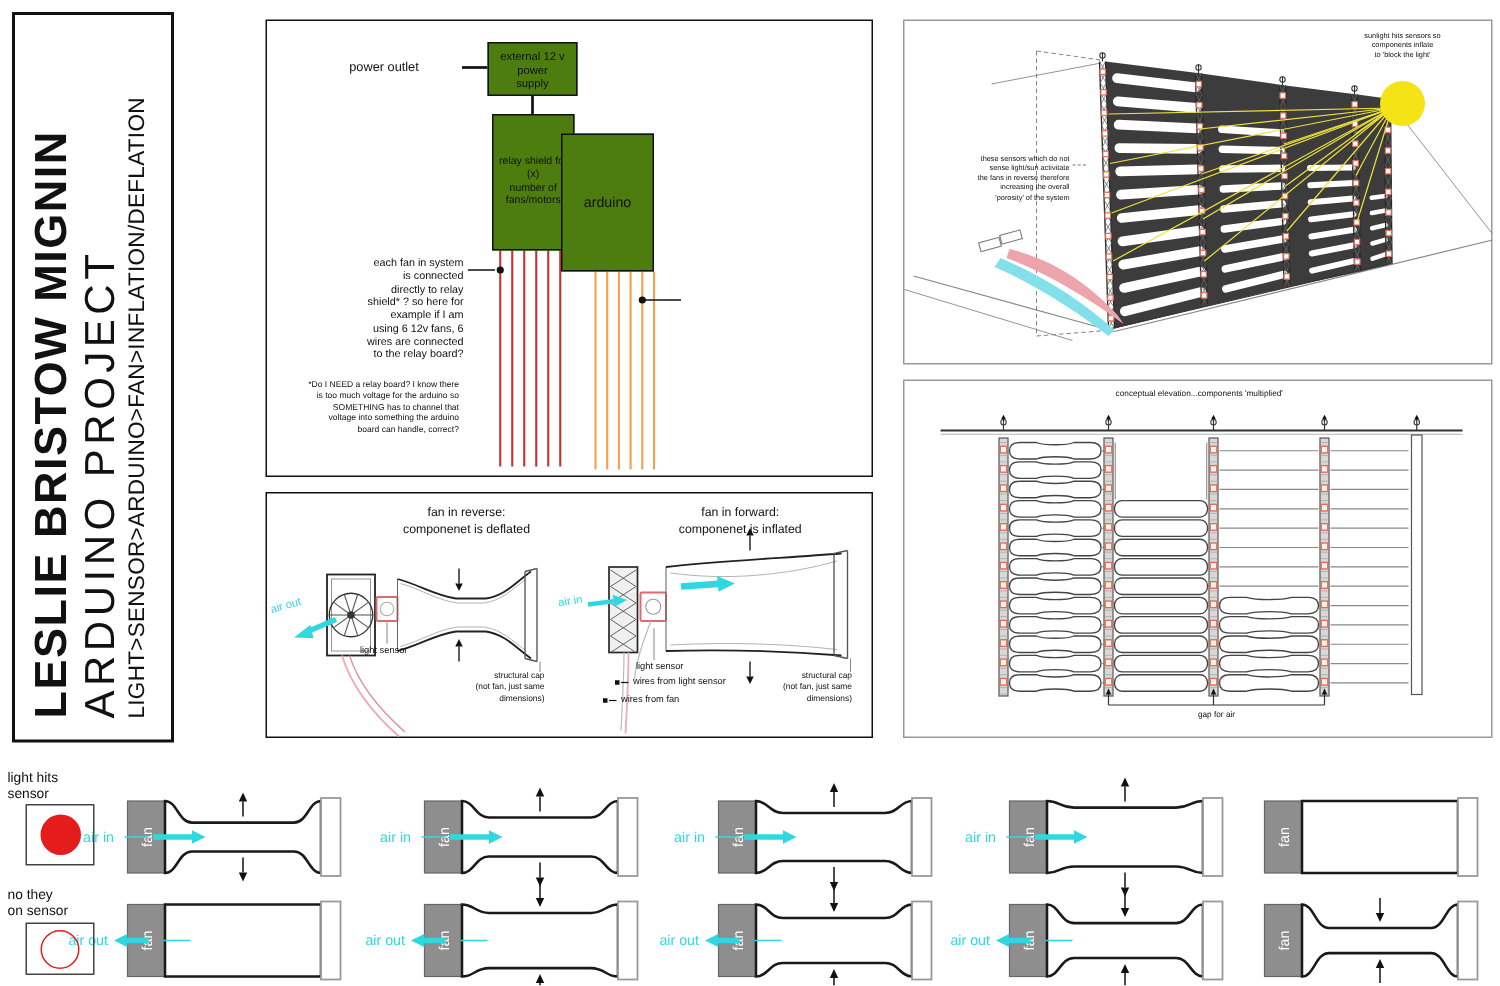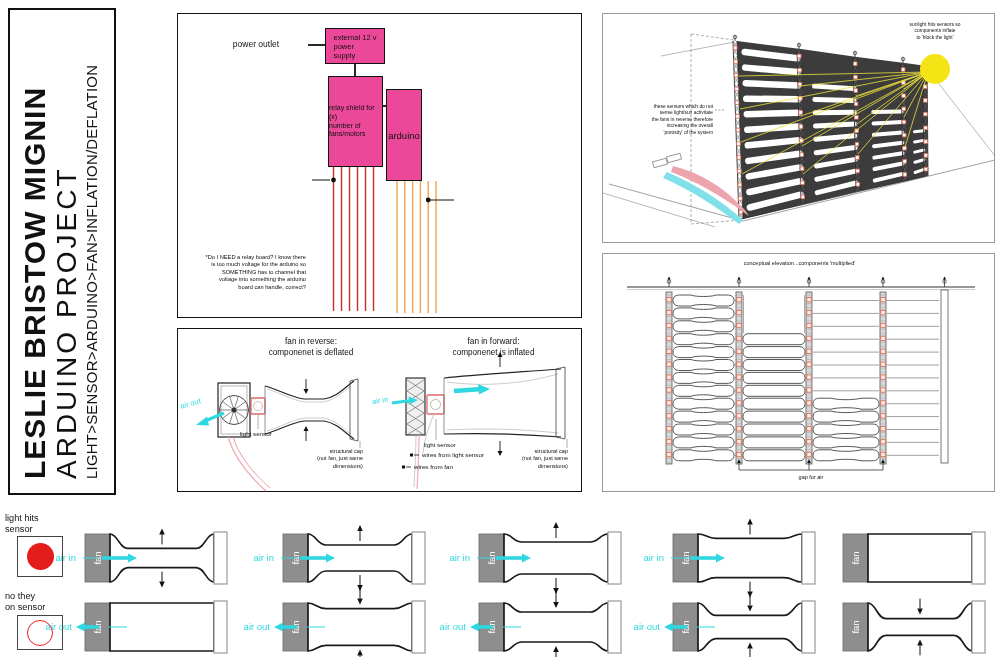--- a/index.html
+++ b/index.html
@@ -13,26 +13,26 @@
   .vproj{font-size:28px;letter-spacing:3px}
   .vsub{font-size:15px;letter-spacing:0.2px}
   #wiring-panel{left:177px;top:13px;width:405px;height:305px;border:1.5px solid #111}
   #fan-panel{left:177px;top:328px;width:405px;height:164px;border:1.5px solid #111}
   #persp-panel{left:602px;top:13px;width:393px;height:230px;border:1px solid #999}
   #elev-panel{left:602px;top:253px;width:393px;height:239px;border:1px solid #999}
   #bottom-section{left:0;top:505px;width:1000px;height:152px}
   svg.layer{position:absolute;left:0;top:0;overflow:visible}
   .note{position:absolute;white-space:pre-line}
   .box{position:absolute;border:1.8px solid #111;display:flex;align-items:center;justify-content:center;
-       white-space:pre-line;box-sizing:border-box;background:#ec4899}
+       text-align:center;white-space:pre-line;box-sizing:border-box;background:#4d7c0f}
   
   .po{left:30px;top:25px;width:96px;text-align:center;font-size:8.5px}
   .supply{left:147px;top:14px;width:60px;height:36px;font-size:7.5px;line-height:1.2}
   .relay{left:150px;top:62px;width:55px;height:91px;font-size:7px;line-height:1.25}
-  .arduino{left:208px;top:75px;width:36px;height:92px;font-size:9.5px}
+  .arduino{left:196px;top:75px;width:62px;height:92px;font-size:9.5px}
   .leftnote{left:0;top:157px;width:131px;text-align:right;font-size:7.2px;line-height:1.22}
   .footnote{left:0;top:240px;width:128px;text-align:right;font-size:5.7px;line-height:1.3}
   .rightnote{left:278px;top:181px;width:95px;font-size:7.2px;line-height:1.28}
   
   .ftitle{position:absolute;text-align:center;font-size:8.2px;line-height:1.35;white-space:pre-line}
   .ft-rev{left:43px;top:7px;width:180px}
   .ft-fwd{left:228px;top:7px;width:175px}
   .airlabel{position:absolute;font-size:7.5px;white-space:nowrap}
   .airout-l{left:2px;top:70px;transform:rotate(-16deg)}
   .airin-r{left:194px;top:67px;transform:rotate(-9deg)}
@@ -94,20 +94,28 @@
         <line x1="252" y1="186" x2="276" y2="186" stroke="#111" stroke-width="1"></line>
       </svg>
     <div class="note po">power outlet</div>
     <div class="box supply">external 12 v
 power
 supply</div>
     <div class="box relay">relay shield for (x)
 number of
 fans/motors</div>
     <div class="box arduino">arduino</div>
+    <div class="note leftnote">each fan in system
+is connected
+directly to relay
+shield* ? so here for
+example if I am
+using 6 12v fans, 6
+wires are connected
+to the relay board?</div>
     <div class="note footnote">*Do I NEED a relay board? I know there
 is too much voltage for the arduino so
 SOMETHING has to channel that
 voltage into something the arduino
 board can handle, correct?</div>
   </div>
 
   <div id="fan-panel" class="panel">
     <svg id="fan-svg" class="layer" width="405" height="164">
         <rect x="40" y="54" width="32" height="54" fill="#fff" stroke="#222" stroke-width="1.2"></rect>

